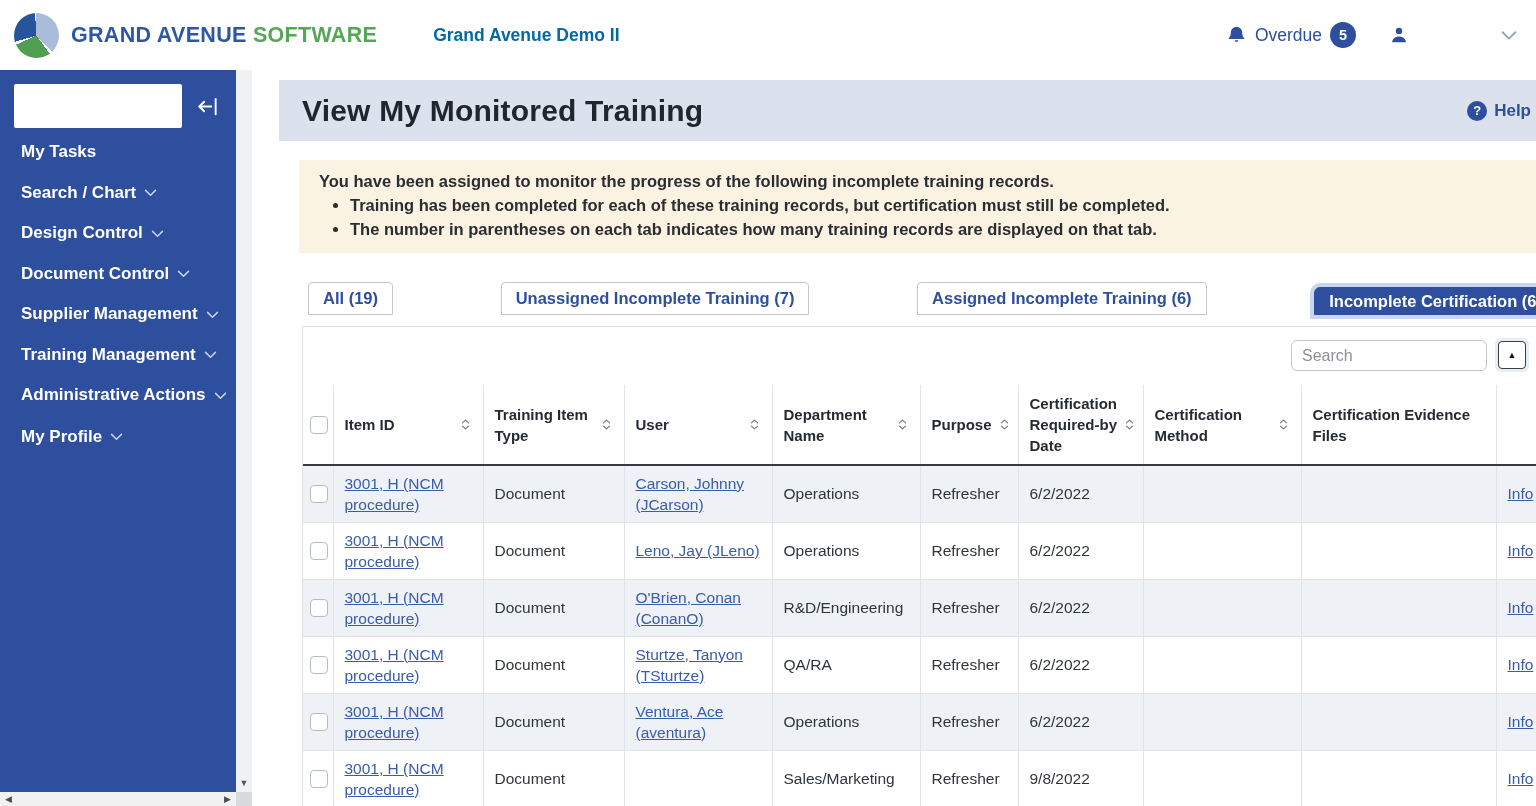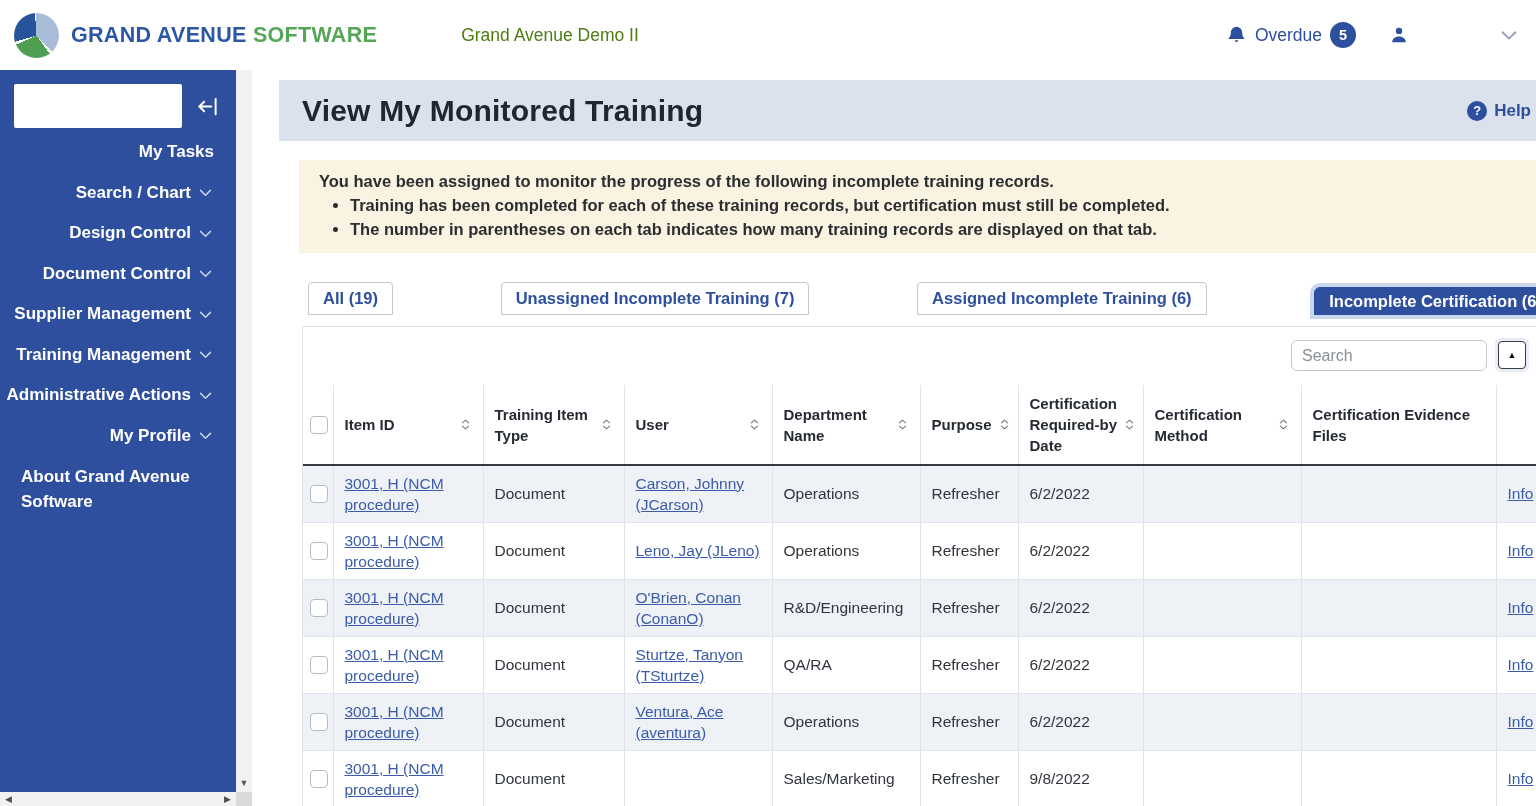--- a/index.html
+++ b/index.html
@@ -7,33 +7,33 @@
   .screen { position:relative; width:1536px; height:806px; overflow:hidden; background:#fff; }
 
   
   .topbar { position:absolute; top:0; left:0; width:100%; height:70px; background:#fff; display:flex; align-items:center; z-index:5; }
   .logo { display:flex; align-items:center; gap:12px; margin-left:14px; cursor:pointer; }
   .logo-mark { width:45px; height:45px; border-radius:50%;
     background:conic-gradient(#a9bcd9 0deg 136deg,#fff 136deg 144deg,#4f9f52 144deg 246deg,#fff 246deg 254deg,#27549b 254deg 356deg,#fff 356deg 360deg); }
   .logo-text { font-size:21.5px; font-weight:700; letter-spacing:.3px; white-space:nowrap; }
   .lt-blue { color:#2b57a5; }
   .lt-green { color:#55a757; font-weight:600; }
-  .app-title { margin-left:84px; font-size:17.5px; font-weight:400; color:#4d7c0f; }
+  .app-title { margin-left:56px; font-size:17.5px; font-weight:700; color:#0369a1; }
   .topbar-right { margin-left:auto; display:flex; align-items:center; padding-right:16px; }
   .overdue { display:flex; align-items:center; gap:8px; color:#2d4f9e; font-size:17.5px; font-weight:500; cursor:pointer; }
   .badge { width:26px; height:26px; border-radius:50%; background:#2d4f9e; color:#fff; font-size:14.5px; font-weight:700; display:flex; align-items:center; justify-content:center; }
   .user-ic { margin-left:32px; cursor:pointer; display:flex; }
   .acct-chev { margin-left:88px; cursor:pointer; display:flex; }
 
   
   .sidebar { position:absolute; top:70px; left:0; width:236px; height:722px; background:#2e4f9e; overflow:hidden; }
   .sidebar-top { display:flex; align-items:center; padding:14px 10px 4px 14px; }
   .side-search { width:168px; height:44px; border:none; border-radius:2px; background:#fff; padding:0 10px; font-size:16px; font-family:inherit; outline:none; }
   .collapse { margin-left:14px; display:flex; cursor:pointer; }
-  .side-item { display:flex; align-items:center; justify-content:flex-end; padding:0 22px 0 21px; height:40.5px; color:#fff; font-size:17px; font-weight:600; cursor:pointer; white-space:nowrap; }
+  .side-item { display:flex; align-items:center; justify-content:flex-start; padding:0 22px 0 21px; height:40.5px; color:#fff; font-size:17px; font-weight:600; cursor:pointer; white-space:nowrap; }
   .side-item:last-child { height:auto; padding-top:8px; line-height:25px; white-space:normal; }
   .side-chev { display:flex; margin-left:6px; }
 
   
   .v-scroll { position:absolute; left:236px; top:70px; width:16px; height:736px; background:#f0f1f3; }
   .v-arrow { position:absolute; bottom:15px; left:0; width:16px; height:16px; color:#54585c; font-size:9px; display:flex; align-items:center; justify-content:center; cursor:pointer; }
   .corner { position:absolute; bottom:0; left:0; width:16px; height:14px; background:#d8dadb; }
   .h-scroll { position:absolute; left:0; top:792px; width:236px; height:14px; background:#f1f1f2; display:flex; justify-content:space-between; align-items:center; padding:0 5px; color:#4a4e52; font-size:9px; cursor:pointer; }
 
   
@@ -169,23 +169,20 @@
             </svg>
           </span>
         </div>
         <div class="side-item">
           <span class="side-label">My Profile</span>
           <span class="side-chev">
             <svg viewBox="0 0 24 24" width="17" height="17" fill="none" stroke="#ccd6ec" stroke-width="2" stroke-linecap="round" stroke-linejoin="round">
               <path d="M5 9l7 7 7-7"></path>
             </svg>
           </span>
-        </div>
-        <div class="side-item">
-          <span class="side-label">About Grand Avenue Software</span>
         </div>
       </nav>
   </aside>
 
   <div class="v-scroll">
     <div class="v-arrow">▼</div>
     <div class="corner"></div>
   </div>
   <div class="h-scroll">
     <span>◀</span>

